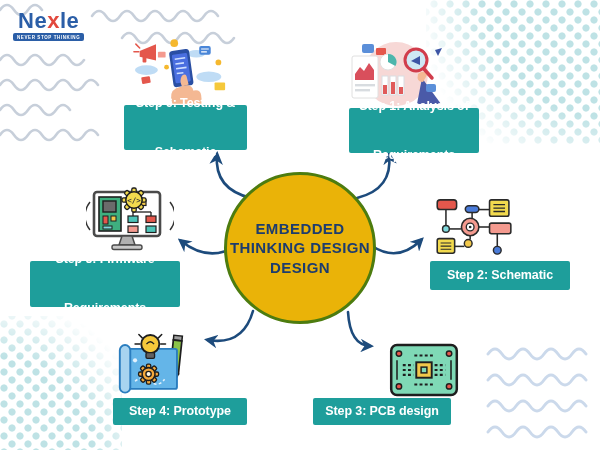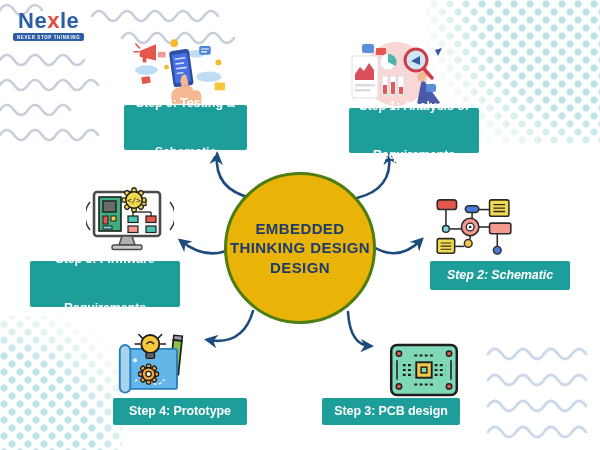--- a/index.html
+++ b/index.html
@@ -179,21 +179,21 @@
     <circle cx="38" cy="32" r="9" fill="#F49A8F" stroke="#2A2A2A" stroke-width="1.6"></circle>
     <circle cx="38" cy="32" r="4" fill="#fff" stroke="#2A2A2A" stroke-width="1.4"></circle>
     <circle cx="38" cy="32" r="1.4" fill="#2A2A2A"></circle>
     <circle cx="13" cy="34" r="3.5" fill="#7FD9DC" stroke="#2A2A2A" stroke-width="1.5"></circle>
     <rect x="4" y="44" width="18" height="15" rx="2" fill="#F2DA4E" stroke="#2A2A2A" stroke-width="1.6"></rect>
     <path d="M7.5 48.5 h11 M7.5 51.8 h11 M7.5 55 h11" stroke="#2A2A2A" stroke-width="1.2"></path>
     <circle cx="36" cy="49" r="4" fill="#F2C84B" stroke="#2A2A2A" stroke-width="1.5"></circle>
     <rect x="58" y="28" width="22" height="11" rx="2" fill="#F49A8F" stroke="#2A2A2A" stroke-width="1.6"></rect>
     <circle cx="66" cy="56" r="4" fill="#4A7BD9" stroke="#2A2A2A" stroke-width="1.5"></circle>
   </svg>
-  <div class="step-label" style="left:430px;top:261px;width:140px;height:29px;font-style:italic;">
+  <div class="step-label" style="left:430px;top:261px;width:140px;height:29px;">
     <div class="step-line">Step 2: Schematic</div>
   </div>
 
   <svg class="step-icon" style="left:388px;top:343px;" width="72" height="54" viewBox="0 0 72 56">
     <rect x="2" y="2" width="68" height="52" rx="6" fill="#7FD9B6" stroke="#1E1E1E" stroke-width="2.6"></rect>
     <g fill="#E4574C" stroke="#1E1E1E" stroke-width="1.5">
       <circle cx="10" cy="11" r="2.8"></circle>
         <circle cx="62" cy="11" r="2.8"></circle>
       <circle cx="10" cy="45" r="2.8"></circle>
         <circle cx="62" cy="45" r="2.8"></circle>
@@ -208,21 +208,21 @@
       <path d="M26 13 H46"></path>
         <path d="M26 43 H46"></path>
     </g>
     <g stroke="#1E1E1E" stroke-width="1.6">
       <path d="M8 18 V38"></path>
         <path d="M64 18 V38"></path>
     </g>
     <rect x="28" y="20" width="16" height="16" fill="#F2C84B" stroke="#1E1E1E" stroke-width="2"></rect>
     <rect x="33" y="25" width="6" height="6" fill="#7FD9B6" stroke="#1E1E1E" stroke-width="1.5"></rect>
   </svg>
-  <div class="step-label" style="left:322px;top:398px;width:138px;height:27px;">
+  <div class="step-label" style="left:313px;top:398px;width:138px;height:27px;">
     <div class="step-line">Step 3: PCB design</div>
   </div>
 
   <svg class="step-icon" style="left:116px;top:331px;" width="80" height="70" viewBox="0 0 84 72">
     <g transform="rotate(6 62 30)">
       <rect x="58" y="4" width="9" height="5" fill="#9E9E9E" stroke="#1E1E1E" stroke-width="1.6"></rect>
       <rect x="58" y="9" width="9" height="35" fill="#8BC34A" stroke="#1E1E1E" stroke-width="1.8"></rect>
       <polygon points="58,44 67,44 62.5,56" fill="#F4C893" stroke="#1E1E1E" stroke-width="1.6"></polygon>
       <polygon points="61,51 64,51 62.5,56" fill="#1E1E1E"></polygon>
     </g>

